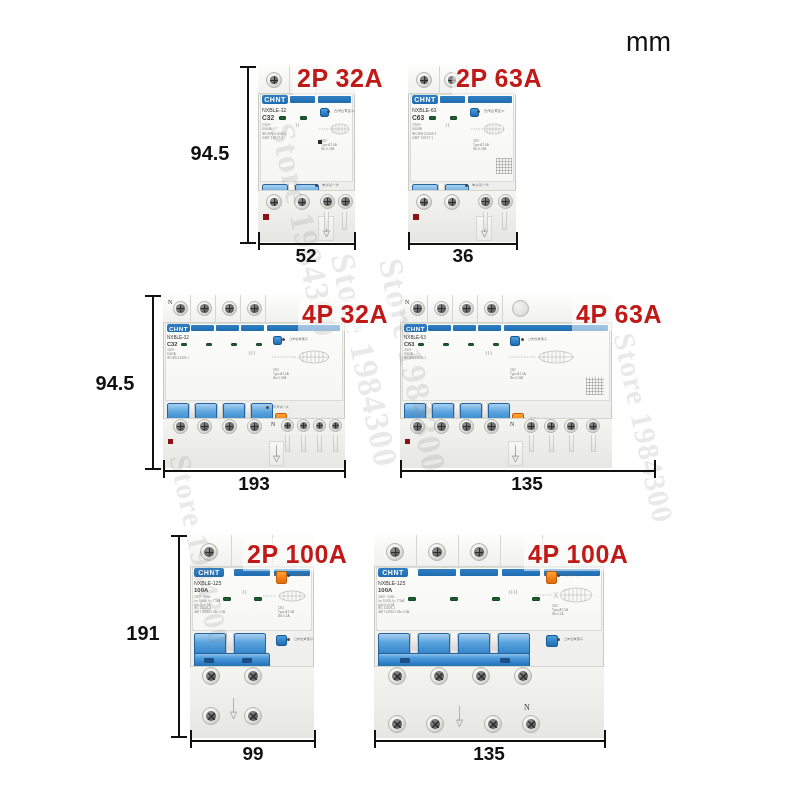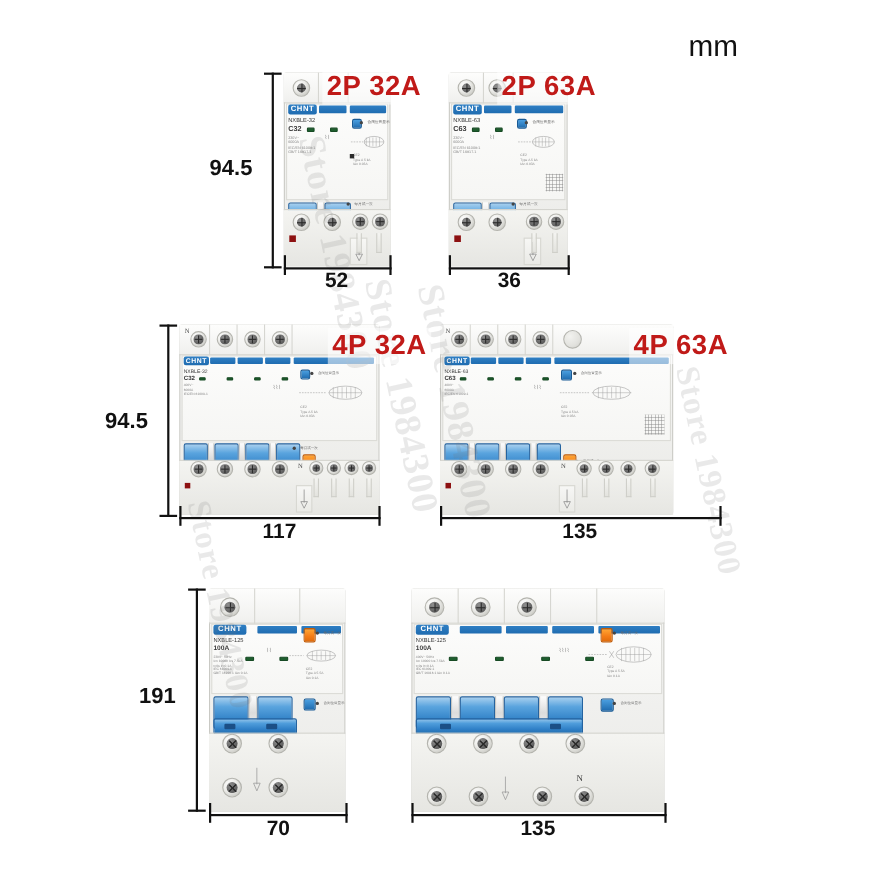--- a/index.html
+++ b/index.html
@@ -517,21 +517,21 @@
     <div class="leg" style="left:138px; top:140px; width:5px; height:17px;"></div>
     <div class="leg" style="left:154px; top:140px; width:5px; height:17px;"></div>
     <div class="leg" style="left:170px; top:140px; width:5px; height:17px;"></div>
   </div>
 
   <div class="title-red" style="left:302px; top:300px; font-size:25px;"><span class="tplate"></span><span>4P 32A</span></div>
 
   <div class="dim-h" style="left:163px; top:470px; width:183px;"></div>
   <div class="tick-v" style="left:163px; top:460px; height:18px;"></div>
   <div class="tick-v" style="left:344px; top:460px; height:18px;"></div>
-  <div class="dimtext" style="left:224px; top:473px; width:60px; font-size:19px;">117</div>
+  <div class="dimtext" style="left:224px; top:473px; width:60px; font-size:19px;">193</div>
 
   <div class="brk" style="left:400px; top:295px; width:212px; height:173px;">
     <div class="body"></div>
     <div class="shoulder" style="height:28px;"></div>
     <div class="sep" style="left:27px; top:0; height:28px;"></div>
     <div class="sep" style="left:52px; top:0; height:28px;"></div>
     <div class="sep" style="left:77px; top:0; height:28px;"></div>
     <div class="sep" style="left:102px; top:0; height:28px;"></div>
     <div class="nmark" style="left:5px; top:4px; font-size:6px;">N</div>
     <div class="screw" style="left:10px; top:6px; width:15px; height:15px;">
@@ -705,25 +705,26 @@
         <div class="inner"></div>
         <div class="x2"></div>
       </div>
     <div class="arrowplate" style="left:36px; top:160px; width:14px; height:28px; background:transparent; border:none;">
       <svg width="9" height="26" viewBox="0 0 9 26">
         <path d="M4.5 2 V17 M1.5 16 L4.5 23 L7.5 16 Z" stroke="#9a9a9a" stroke-width="0.7" fill="none"></path>
       </svg>
     </div>
   </div>
 
+  <div class="title-red" style="left:247px; top:540px; font-size:25px;"><span class="tplate"></span><span>2P 100A</span></div>
 
   <div class="dim-h" style="left:190px; top:740px; width:126px;"></div>
   <div class="tick-v" style="left:190px; top:730px; height:18px;"></div>
   <div class="tick-v" style="left:314px; top:730px; height:18px;"></div>
-  <div class="dimtext" style="left:223px; top:743px; width:60px; font-size:19px;">70</div>
+  <div class="dimtext" style="left:223px; top:743px; width:60px; font-size:19px;">99</div>
 
   <div class="brk" style="left:374px; top:535px; width:230px; height:203px;">
     <div class="body"></div>
     <div class="shoulder" style="height:32px;"></div>
     <div class="sep" style="left:42px; top:0; height:32px;"></div>
     <div class="sep" style="left:84px; top:0; height:32px;"></div>
     <div class="sep" style="left:126px; top:0; height:32px;"></div>
     <div class="sep" style="left:168px; top:0; height:32px;"></div>
     <div class="screw" style="left:12px; top:8px; width:18px; height:18px;">
         <div class="inner"></div>
@@ -814,19 +815,20 @@
         <div class="inner"></div>
         <div class="x2"></div>
       </div>
     <div class="arrowplate" style="left:78px; top:168px; width:14px; height:28px; background:transparent; border:none;">
       <svg width="9" height="26" viewBox="0 0 9 26">
         <path d="M4.5 2 V17 M1.5 16 L4.5 23 L7.5 16 Z" stroke="#9a9a9a" stroke-width="0.7" fill="none"></path>
       </svg>
     </div>
   </div>
 
+  <div class="title-red" style="left:528px; top:540px; font-size:25px;"><span class="tplate"></span><span>4P 100A</span></div>
 
   <div class="dim-h" style="left:374px; top:740px; width:232px;"></div>
   <div class="tick-v" style="left:374px; top:730px; height:18px;"></div>
   <div class="tick-v" style="left:604px; top:730px; height:18px;"></div>
   <div class="dimtext" style="left:459px; top:743px; width:60px; font-size:19px;">135</div>
 
 </div>
 
 </body></html>

